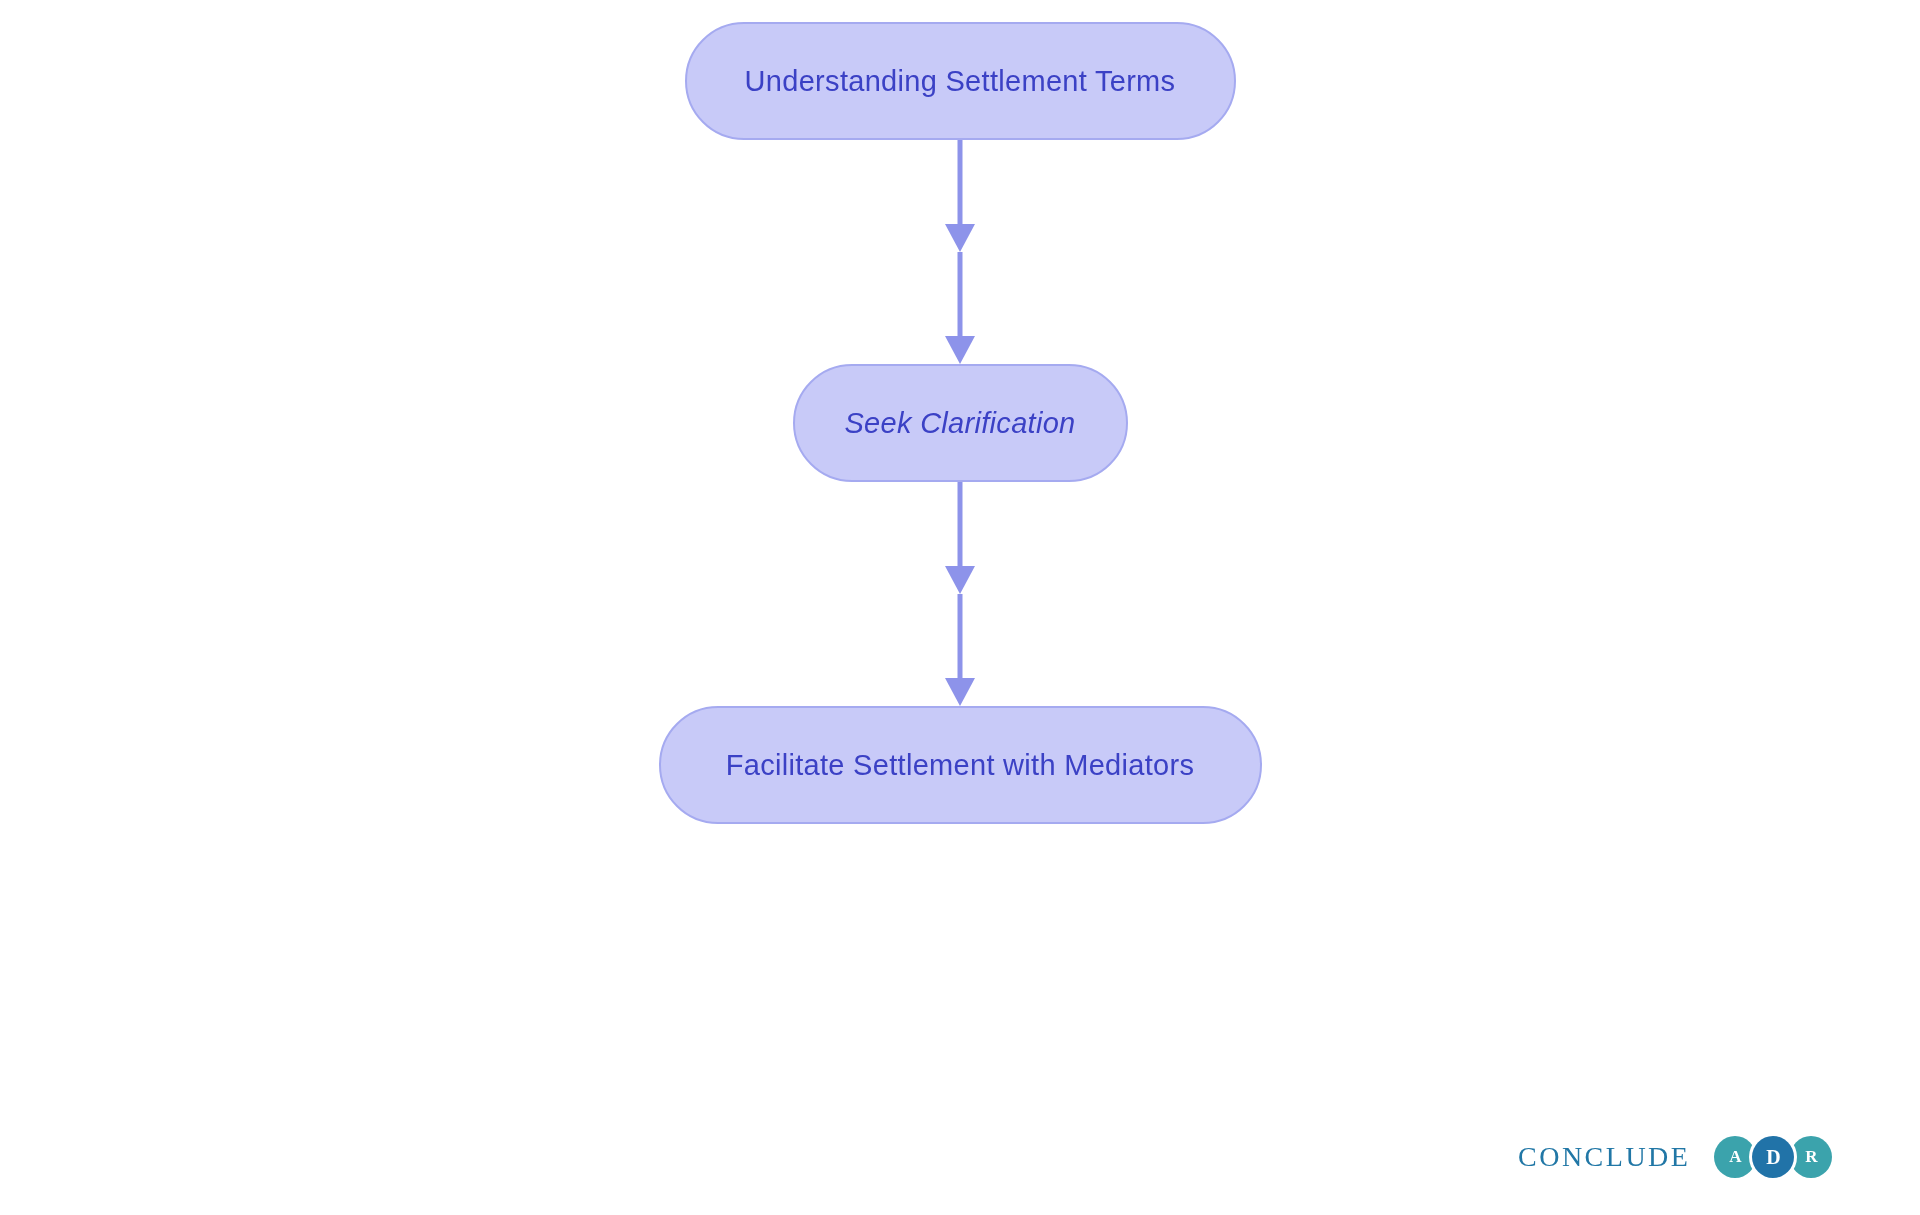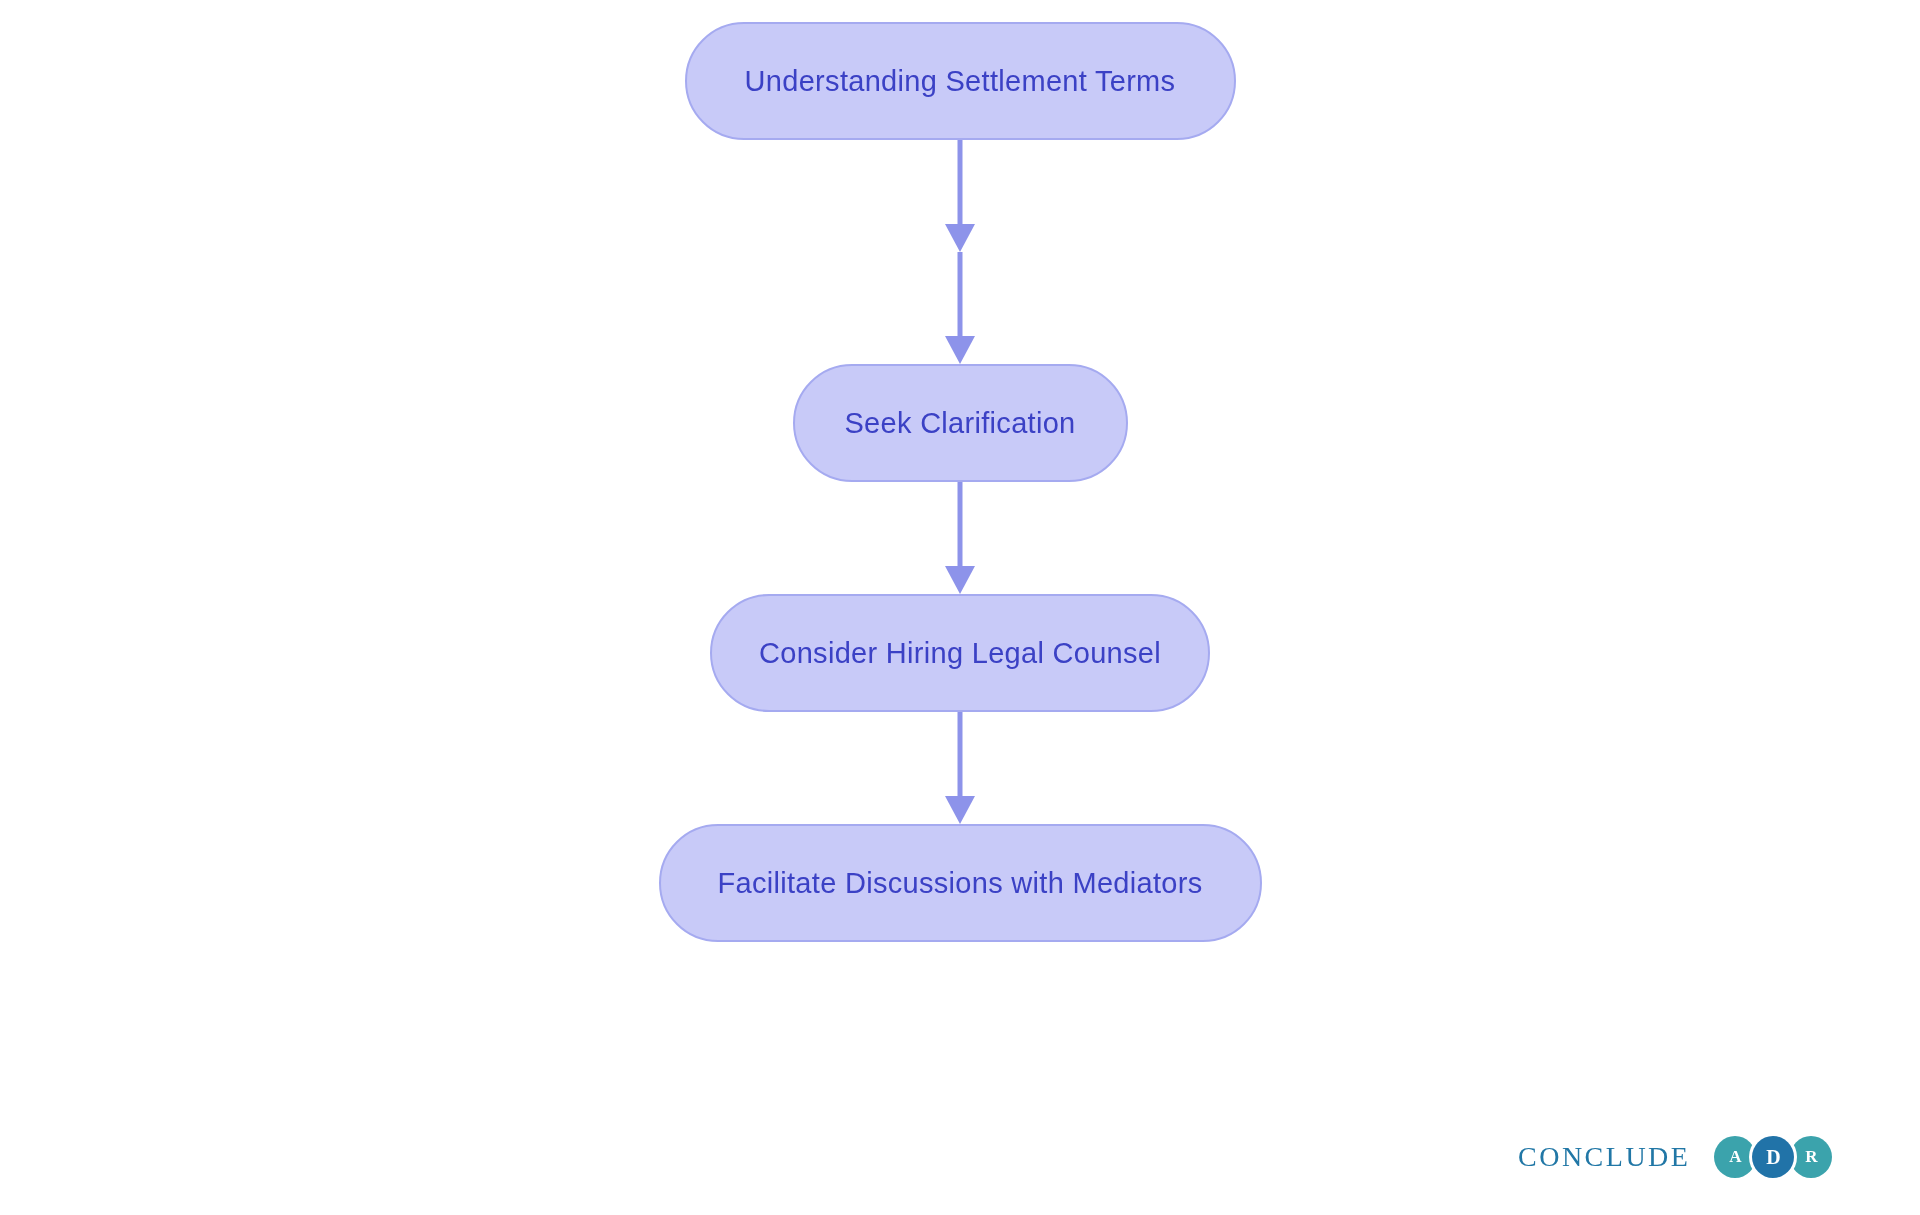--- a/index.html
+++ b/index.html
@@ -29,21 +29,21 @@
     align-items: center;
     justify-content: center;
     color: var(--node-text, #3b41c5);
     font-size: 29px;
     letter-spacing: 0.3px;
     white-space: nowrap;
     flex: 0 0 auto;
   }
   .node.n1 { width: 551px; }
   .node.n2 { width: 441px; }
-  .node.n3 { width: 335px; }
+  .node.n3 { width: 335px; font-style: italic; }
   .node.n4 { width: 500px; }
   .node.n5 { width: 603px; }
 
   .arrow {
     position: relative;
     width: 32px;
     height: 112px;
     flex: 0 0 auto;
   }
   .arrow .shaft {
@@ -130,31 +130,28 @@
 
     <div class="node n3">
       <span>Seek Clarification</span>
     </div>
 
     <div class="arrow">
       <div class="shaft"></div>
       <div class="head"></div>
     </div>
 
-    <div class="node n4">
-      <span>Consider Hiring Legal Counsel</span>
-    </div>
 
     <div class="arrow">
       <div class="shaft"></div>
       <div class="head"></div>
     </div>
 
     <div class="node n5">
-      <span>Facilitate Discussions with Mediators</span>
+      <span>Facilitate Settlement with Mediators</span>
     </div>
 
   </div>
 
   <div class="logo">
     <span class="wordmark">CONCLUDE</span>
     <span class="badges">
       <span class="badge teal">A</span>
       <span class="badge blue">D</span>
       <span class="badge teal">R</span>

